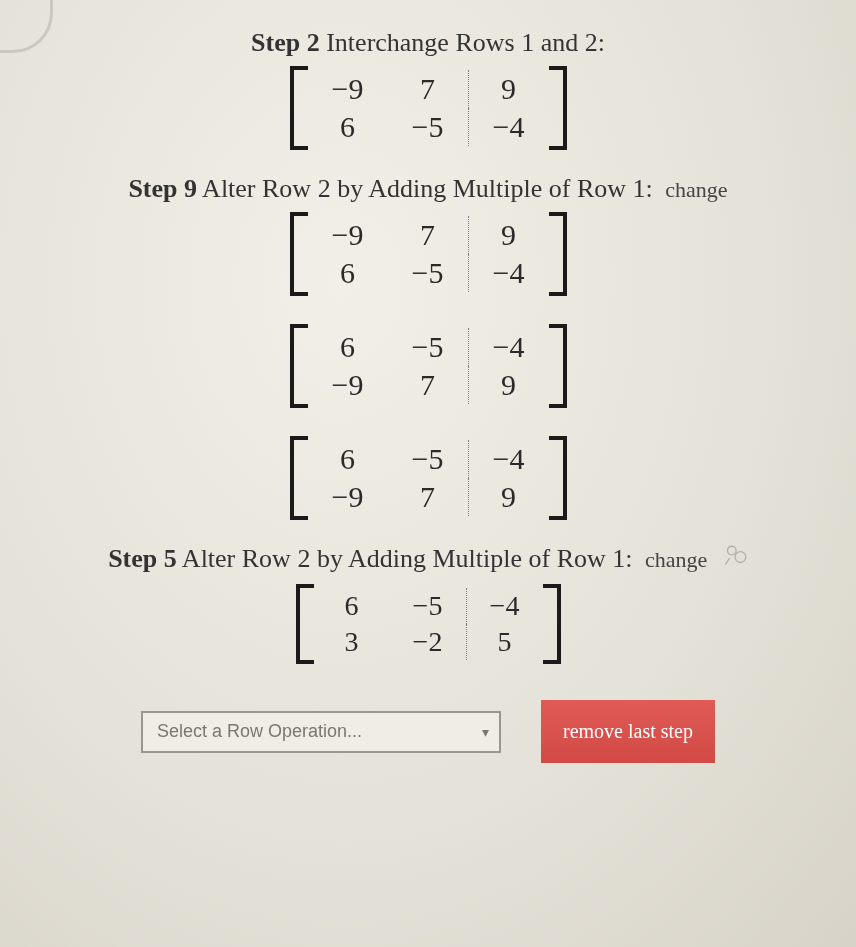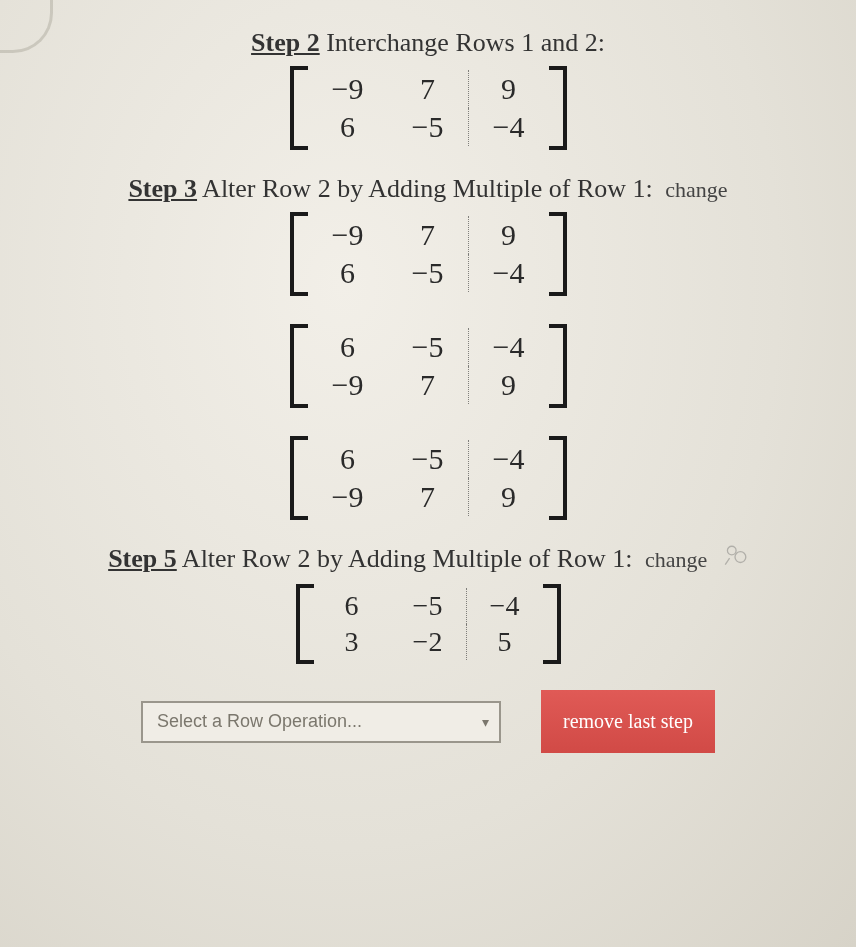--- a/index.html
+++ b/index.html
@@ -33,21 +33,20 @@
     text-align: center;
     margin: 18px 0 18px 0;
   }
   .step-title {
     font-size: 26px;
     line-height: 1.3;
     color: #333;
   }
   .step-title .bold {
     font-weight: 700;
-    text-decoration: underline;
   }
   .change-link {
     font-size: 22px;
     color: #444;
     margin-left: 6px;
   }
   .cursor-icon {
     display: inline-block;
     margin-left: 8px;
     vertical-align: middle;
@@ -80,21 +79,21 @@
   }
   .matrix td.aug {
     border-left: 1px dotted rgba(40,40,40,0.55);
   }
   .matrix.small td { font-size: 28px; padding: 2px 14px; }
   .bottom-row {
     display: flex;
     justify-content: center;
     align-items: center;
     gap: 40px;
-    margin-top: 22px;
+    margin-top: 32px;
   }
   .select-box {
     width: 360px;
     height: 42px;
     border: 2px solid #9a968c;
     background: #f0ede6;
     display: flex;
     align-items: center;
     justify-content: space-between;
     padding: 0 10px 0 14px;
@@ -144,21 +143,21 @@
           <td class="aug">−4</td>
         </tr>
       </tbody>
         </table>
       <span class="bracket right"></span>
     </div>
   </div>
 
   <div class="step-block">
     <div class="step-title">
-      <span class="bold">Step 3</span>
+      <span class="bold">Step 9</span>
       <span>Alter Row 2 by Adding Multiple of Row 1:</span>
       <span class="change-link">change</span>
     </div>
     <div class="matrix">
       <span class="bracket left"></span>
       <table>
         <tbody>
             <tr>
           <td>−9</td>
           <td>7</td>

